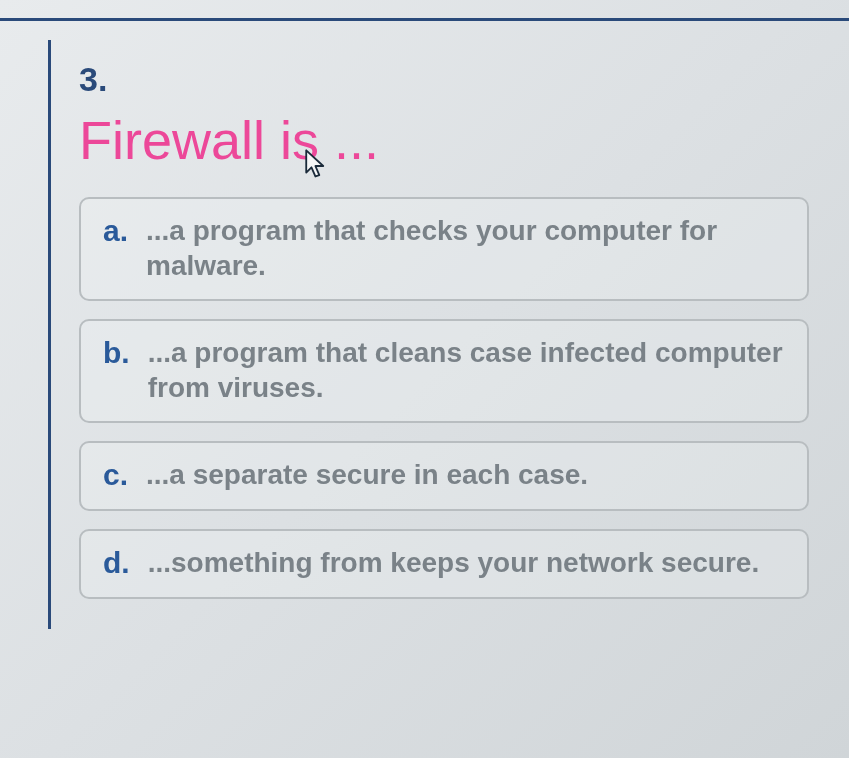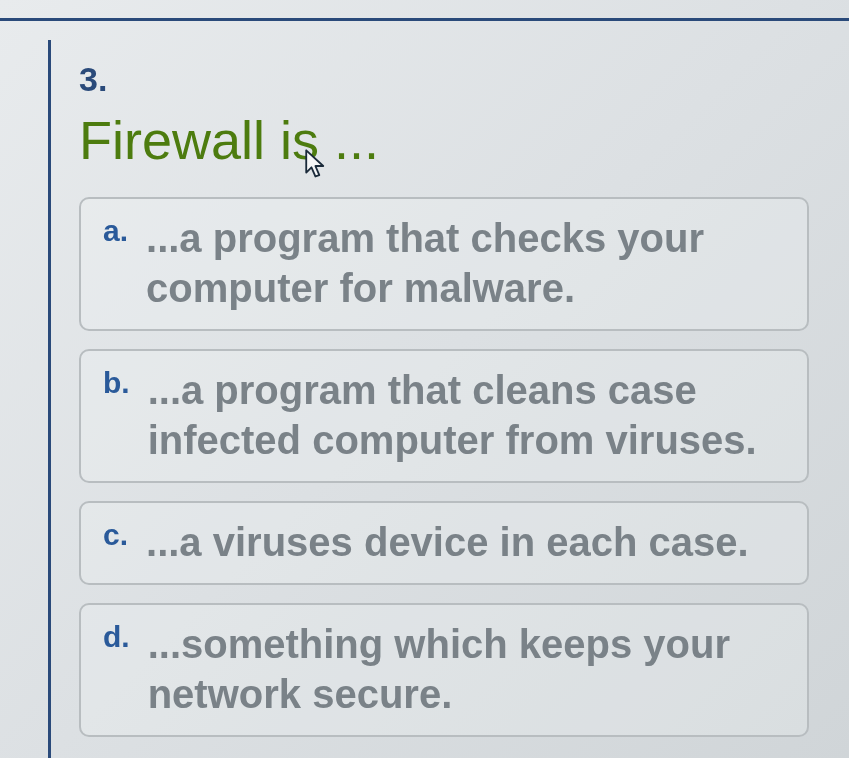--- a/index.html
+++ b/index.html
@@ -34,21 +34,21 @@
       padding-bottom: 30px;
     }
     .qnum {
       font-size: 34px;
       font-weight: bold;
       color: #2a4a7a;
       margin-bottom: 10px;
     }
     .qtext {
       font-size: 54px;
-      color: #4d7c0f;
+      color: #ec4899;
       margin-bottom: 26px;
       position: relative;
       font-weight: 400;
     }
     .cursor {
       position: absolute;
       left: 225px;
       top: 40px;
       pointer-events: none;
     }
@@ -69,21 +69,21 @@
       gap: 18px;
     }
     .letter {
       font-size: 30px;
       font-weight: bold;
       color: #2a5a9a;
       flex-shrink: 0;
       line-height: 1.2;
     }
     .atext {
-      font-size: 40px;
+      font-size: 28px;
       font-weight: bold;
       color: #7a8288;
       line-height: 1.25;
     }
   </style>
 </head>
 <body>
 
 <div class="top-rule"></div>
 
@@ -103,22 +103,22 @@
       <span class="atext">...a program that checks your computer for malware.</span>
     </div>
 
     <div class="answer">
       <span class="letter">b.</span>
       <span class="atext">...a program that cleans case infected computer from viruses.</span>
     </div>
 
     <div class="answer">
       <span class="letter">c.</span>
-      <span class="atext">...a viruses device in each case.</span>
+      <span class="atext">...a separate secure in each case.</span>
     </div>
 
     <div class="answer">
       <span class="letter">d.</span>
-      <span class="atext">...something which keeps your network secure.</span>
+      <span class="atext">...something from keeps your network secure.</span>
     </div>
 
   </div>
 </div>
 
 </body></html>

